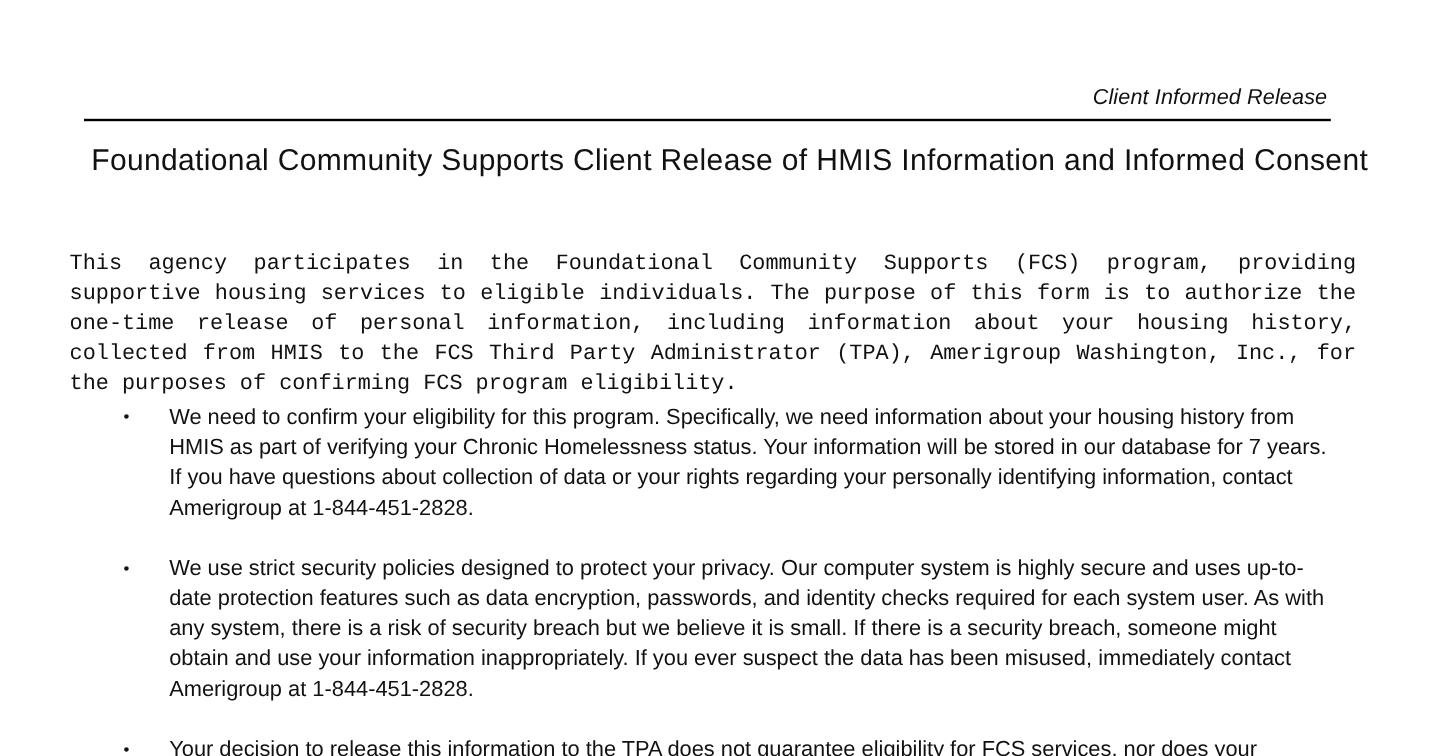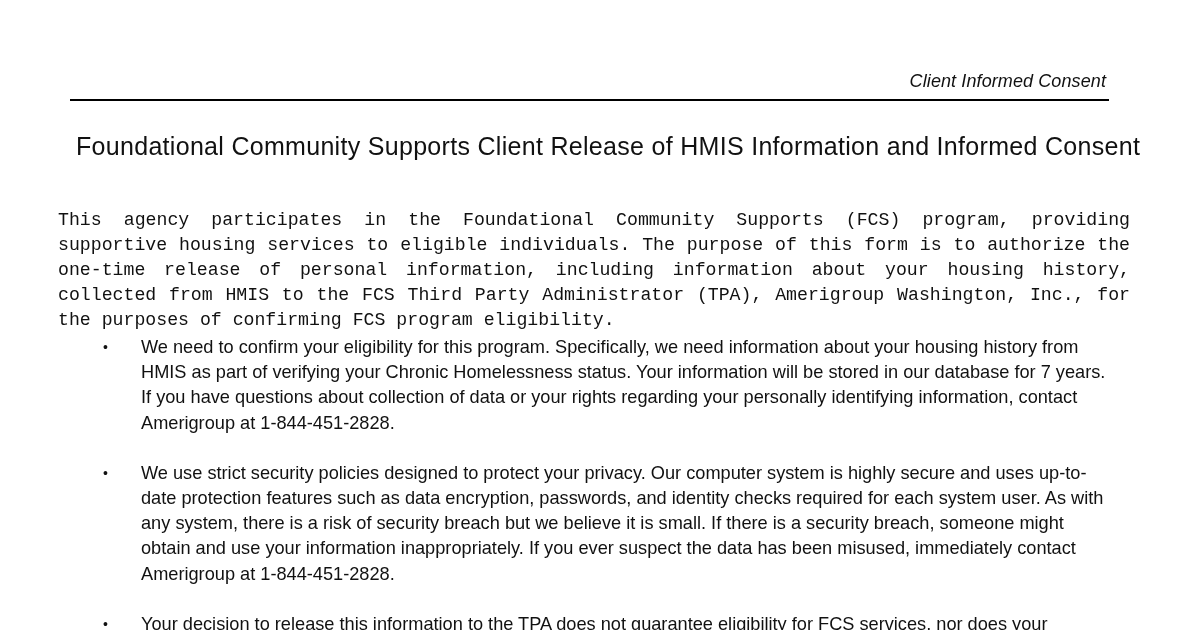--- a/index.html
+++ b/index.html
@@ -32,21 +32,21 @@
       position: absolute;
       left: 70px;
       top: 99px;
       width: 1039px;
       height: 2px;
       background: #000000;
     }
     .doc-title {
       position: absolute;
       left: 76px;
-      top: 132px;
+      top: 120px;
       width: 1060px;
       font-size: 25px;
       letter-spacing: 0.3px;
       white-space: nowrap;
     }
     .intro {
       position: absolute;
       left: 58px;
       top: 208px;
       width: 1072px;
@@ -76,21 +76,21 @@
       position: absolute;
       left: 103px;
       top: 0;
       font-size: 14px;
     }
   </style>
 </head>
 <body>
 
 <div class="page">
-  <div class="header-label">Client Informed Consent</div>
+  <div class="header-label">Client Informed Release</div>
   <div class="header-rule"></div>
 
   <div class="doc-title">Foundational Community Supports Client Release of HMIS Information and Informed Consent</div>
 
   <p class="intro" style="margin:0;">This agency participates in the Foundational Community Supports (FCS) program, providing supportive housing services to eligible individuals. The purpose of this form is to authorize the one-time release of personal information, including information about your housing history, collected from HMIS to the FCS Third Party Administrator (TPA), Amerigroup Washington, Inc., for the purposes of confirming FCS program eligibility.</p>
 
   <ul class="bullets">
     <li class="bullet-item">
       <span class="bullet-mark">•</span>
       <span>We need to confirm your eligibility for this program. Specifically, we need information about your housing history from HMIS as part of verifying your Chronic Homelessness status.  Your information will be stored in our database for 7 years. If you have questions about collection of data or your rights regarding your personally identifying information, contact Amerigroup at 1-844-451-2828.</span>

